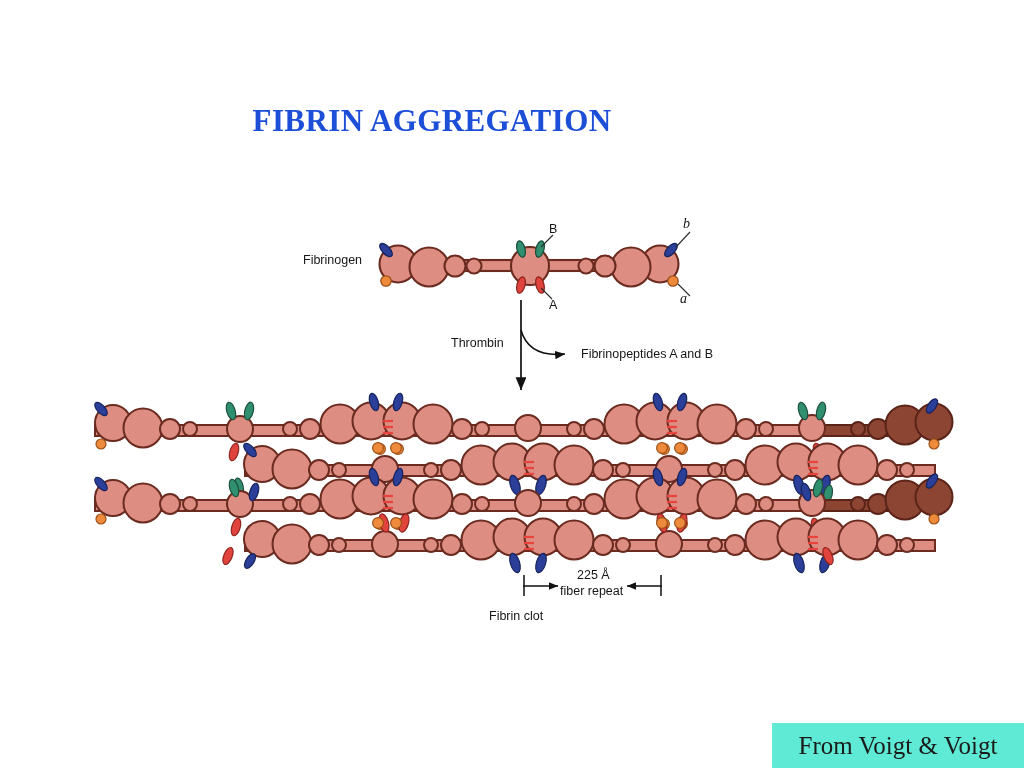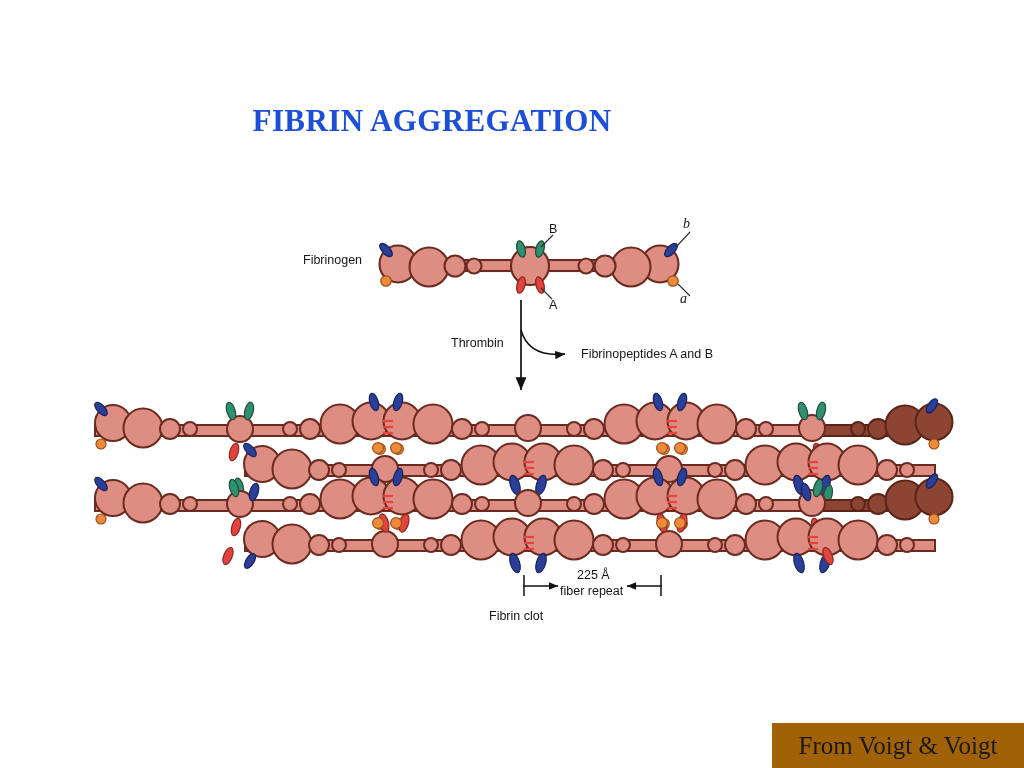--- a/index.html
+++ b/index.html
@@ -50,21 +50,21 @@
   }
   #figure svg { display: block; }
 
   
   #citation-box {
     position: absolute;
     left: 772px;
     top: 723px;
     width: 252px;
     height: 45px;
-    background: #a16207;
+    background: #5eead4;
     box-sizing: border-box;
   }
   #citation-text {
     position: absolute;
     left: 0;
     top: 0;
     width: 252px;
     height: 45px;
     line-height: 45px;
     text-align: center;

